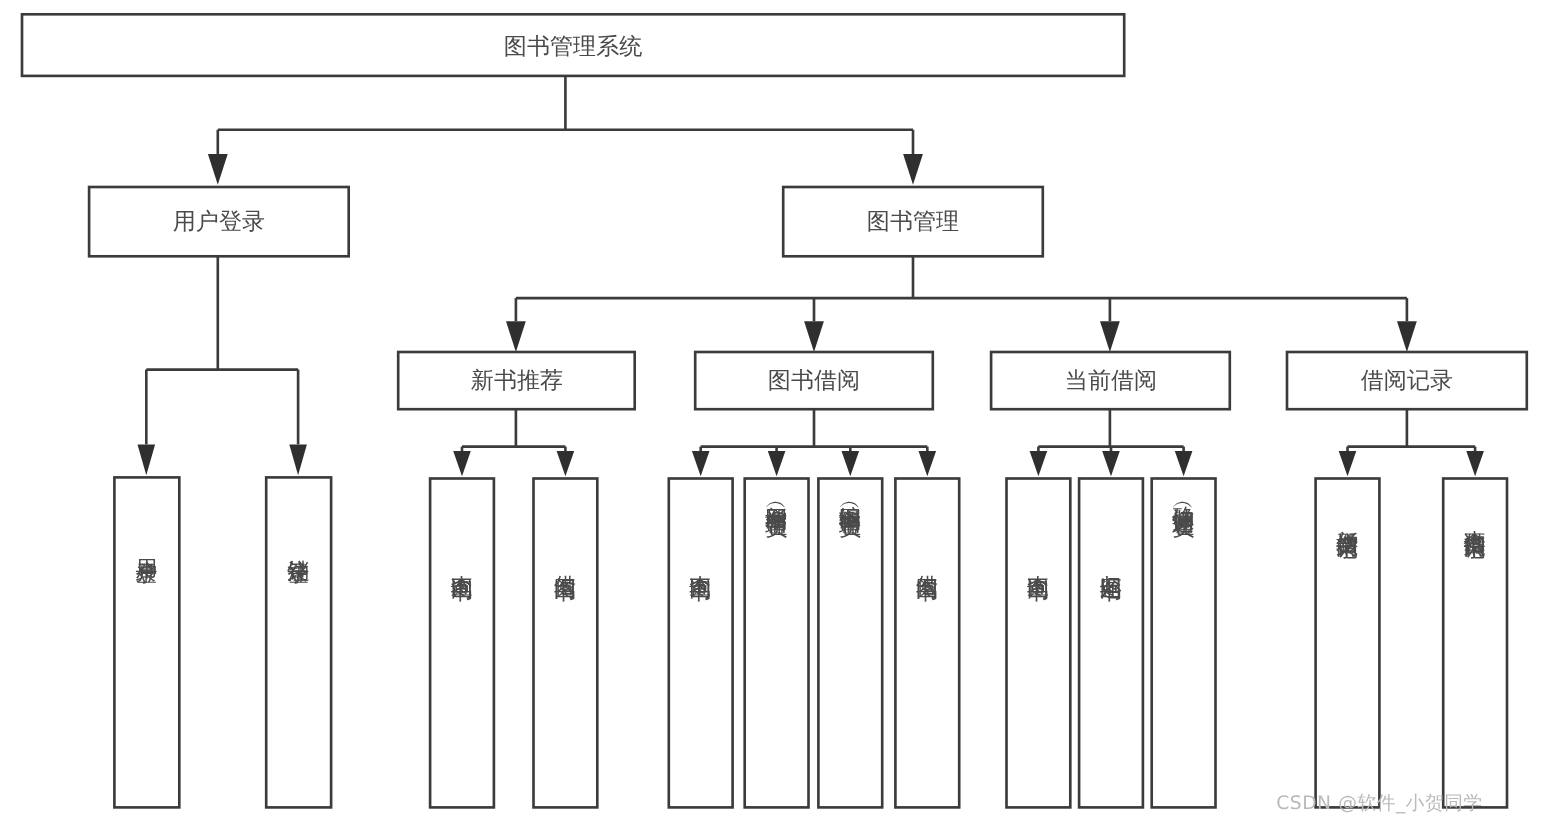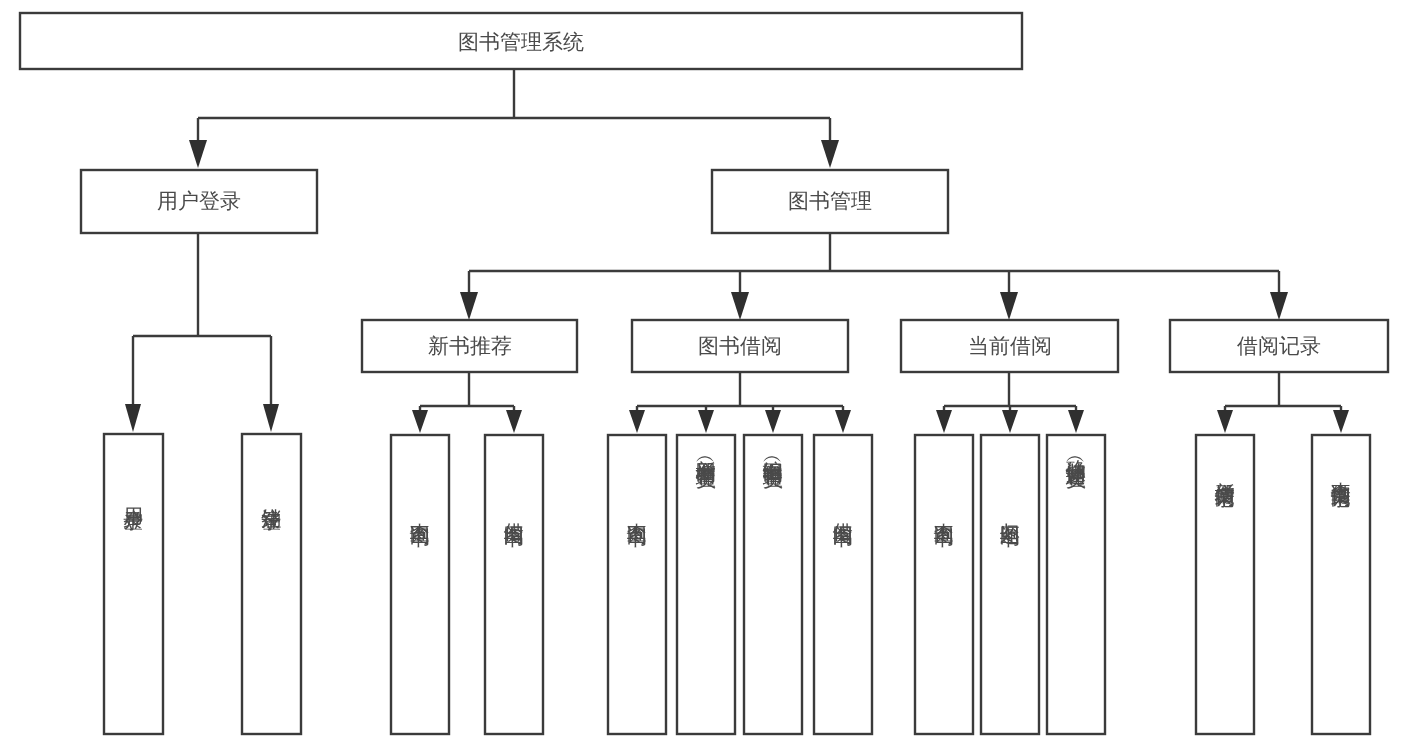--- a/index.html
+++ b/index.html
@@ -229,13 +229,14 @@
   <div class="leaf-label-wrap" style="left:1047px; top:444px; width:58px; height:290px;">
     <span class="leaf-label">确认归还（管理员）</span>
   </div>
   <div class="leaf-label-wrap" style="left:1196px; top:466px; width:58px; height:268px;">
     <span class="leaf-label">新增借阅记录</span>
   </div>
   <div class="leaf-label-wrap" style="left:1312px; top:466px; width:58px; height:268px;">
     <span class="leaf-label">查询借阅记录</span>
   </div>
 
+  <div class="watermark">CSDN @软件_小贺同学</div>
 </div>
 
 </body></html>

